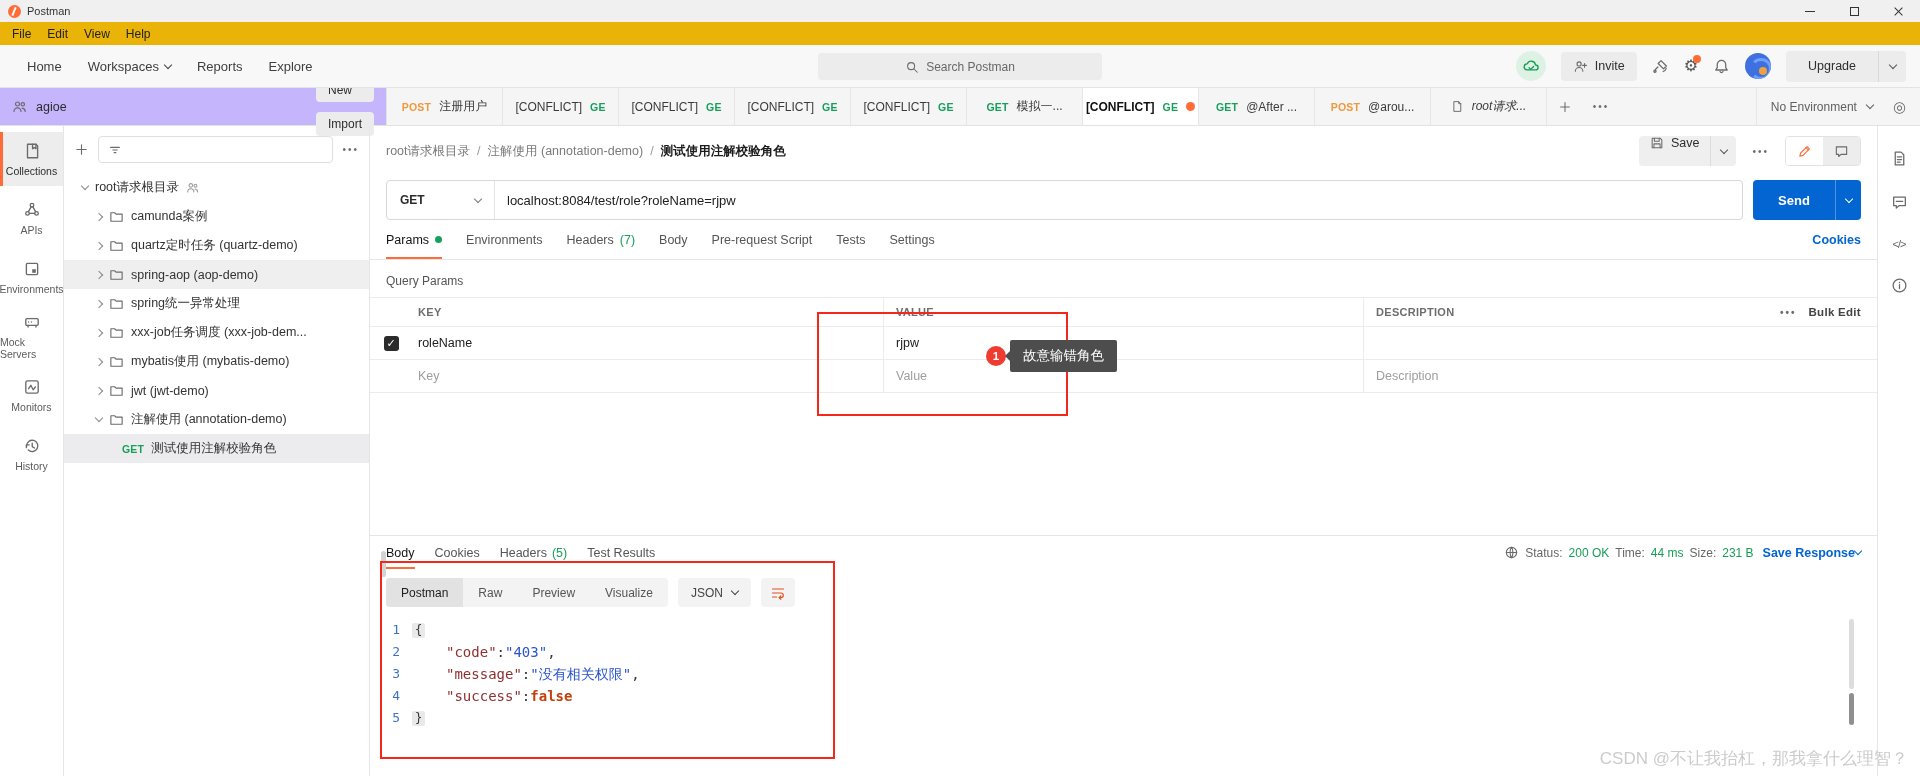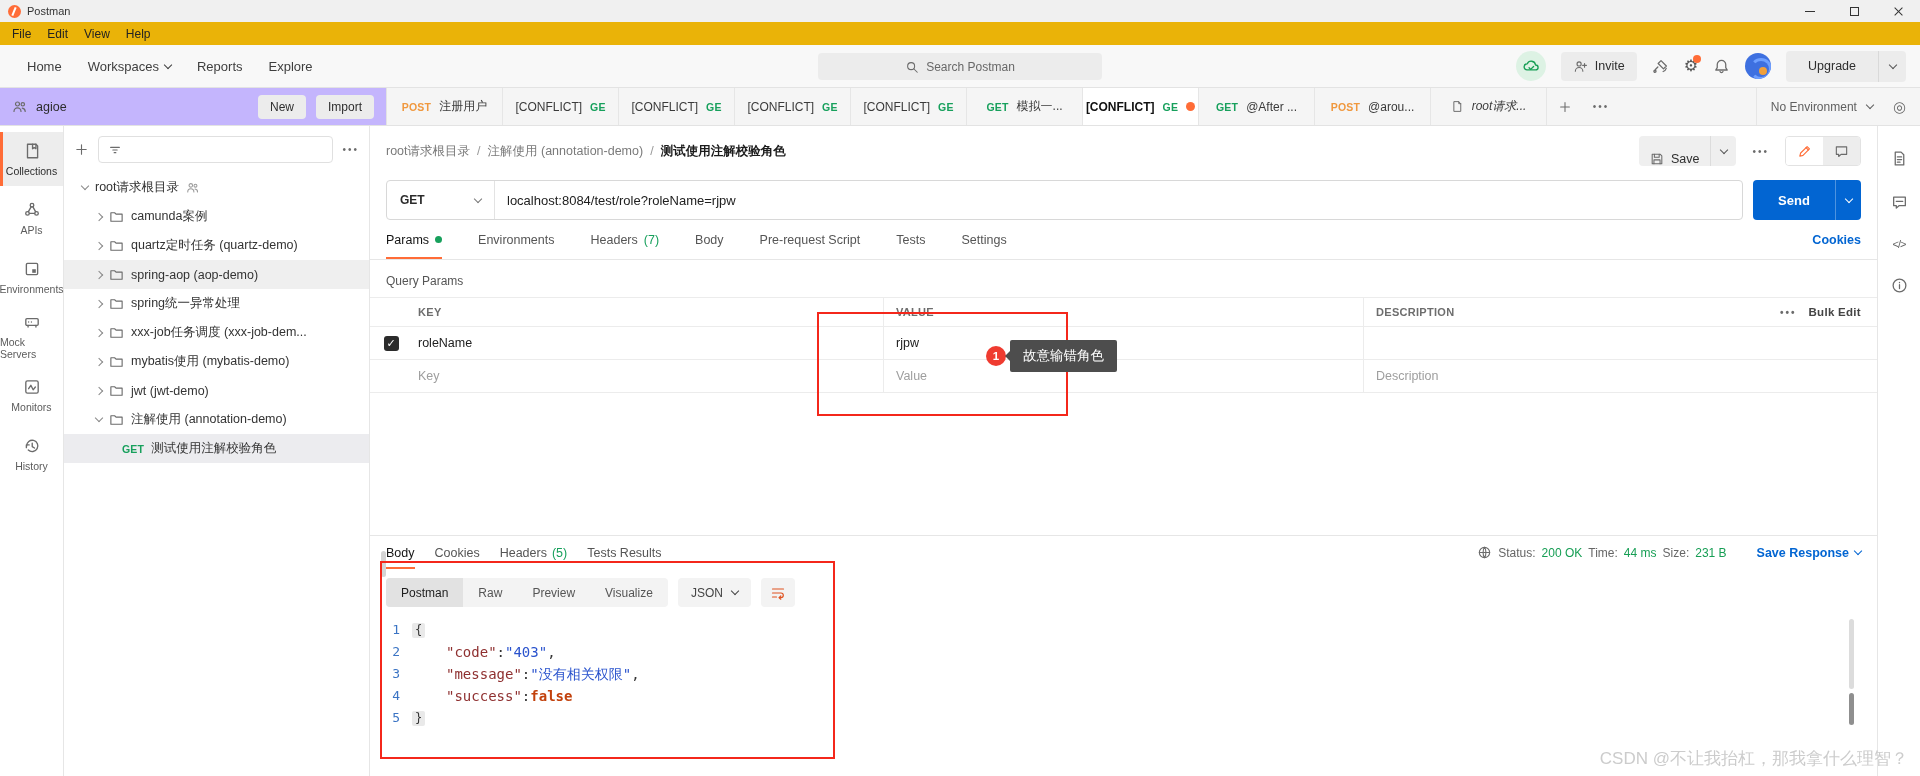--- a/index.html
+++ b/index.html
@@ -40,21 +40,21 @@
   .avatar::before { content:""; position:absolute; left:5px; top:5px; width:16px; height:16px; border-radius:50%; border:3px solid #6fa0ff; border-left-color:transparent; }
   .avatar::after { content:""; position:absolute; right:4px; bottom:4px; width:8px; height:8px; border-radius:50%; background:#f0a03c; }
   .upgrade-btn { background:#ececec; border-radius:4px; height:31px; display:flex; align-items:center; }
   .upgrade-main { padding:0 22px; font-size:12.5px; color:#2e2e2e; }
   .upgrade-chev { width:28px; height:100%; border-left:1px solid #d9d9d9; display:flex; align-items:center; justify-content:center; color:#555; }
 
   
   .ws-tab-row { height:38px; display:flex; border-bottom:1px solid #e3e3e3; background:#c4b5fd; }
   .ws-left { width:387px; flex:none; display:flex; align-items:center; gap:8px; padding:0 12px; border-right:1px solid #e3e3e3; }
   .ws-name { font-size:12.5px; color:#2c2c2c; }
-  .ws-buttons { margin-left:auto; display:flex; gap:10px; }
+  .ws-buttons { margin-left:auto; display:flex; gap:10px;flex-direction:column; }
   .mini-btn { background:#ececec; border-radius:4px; padding:5px 12px; font-size:12px; color:#2e2e2e; }
   .tabstrip { flex:1; display:flex; background:#f5f5f5; align-items:stretch; min-width:0; }
   .tab { width:116px; flex:none; display:flex; align-items:center; justify-content:center; gap:8px; border-right:1px solid #e6e6e6; font-size:12px; color:#3a3a3a; white-space:nowrap; overflow:hidden; }
   .tab.active { background:#fff; font-weight:700; color:#111; }
   .m-mini { font-size:10.5px; font-weight:700; letter-spacing:.2px; }
   .m-get { color:#17a05c; } .m-post { color:#f0983e; }
   .unsaved-dot { width:9px; height:9px; border-radius:50%; background:#ff6c37; flex:none; }
   .tab-icon-btn { width:36px; display:flex; align-items:center; justify-content:center; color:#666; }
   .env-area { margin-left:auto; display:flex; align-items:center; gap:10px; padding:0 14px; border-left:1px solid #e6e6e6; color:#5f5f5f; font-size:12px; }
   .env-eye { font-size:15px; color:#666; margin-left:10px; }
@@ -75,37 +75,37 @@
   .tree-row.hovered { background:#efefef; }
   .tree-row.selected { background:#ececef; padding-left:58px; }
 
   
   .main { flex:1; position:relative; border-right:1px solid #e6e6e6; min-width:0; }
   .breadcrumb-row { height:50px; display:flex; align-items:center; padding:0 16px; gap:7px; }
   .crumb { font-size:12.5px; color:#7a7a7a; }
   .crumb-sep { color:#9a9a9a; }
   .crumb.current { color:#1c1c1c; font-weight:700; }
   .bc-actions { margin-left:auto; display:flex; align-items:center; gap:16px; }
-  .save-btn { display:flex; align-items:flex-end; background:#efefef; border-radius:4px; height:30px; }
+  .save-btn { display:flex; align-items:flex-start; background:#efefef; border-radius:4px; height:30px; }
   .save-main { display:flex; align-items:center; gap:7px; padding:0 11px; font-size:12.5px; color:#2e2e2e; }
   .save-chev { width:26px; height:100%; border-left:1px solid #dcdcdc; display:flex; align-items:center; justify-content:center; color:#555; }
   .edit-seg { display:flex; border:1px solid #e2e2e2; border-radius:4px; overflow:hidden; height:30px; }
   .seg-item { width:37px; display:flex; align-items:center; justify-content:center; background:#ededed; }
   .seg-item.active { background:#fff; }
 
   .url-row { height:40px; margin:4px 16px 0; display:flex; gap:10px; }
   .url-box { flex:1; display:flex; border:1px solid #d8d8d8; border-radius:4px; align-items:center; background:#fff; min-width:0; }
   .method-select { width:108px; flex:none; height:100%; display:flex; align-items:center; justify-content:space-between; padding:0 13px; border-right:1px solid #e3e3e3; font-weight:700; font-size:12px; color:#2b2b2b; }
   .method-select .chev { color:#777; }
   .url-input { flex:1; border:none; outline:none; font-size:13px; padding:0 12px; color:#212121; background:transparent; font-family:inherit; min-width:0; }
   .send-btn { width:108px; flex:none; background:#0265d2; color:#fff; border-radius:4px; display:flex; align-items:stretch; font-weight:700; font-size:13px; }
   .send-main { flex:1; display:flex; align-items:center; justify-content:center; }
   .send-chev { width:26px; border-left:1px solid rgba(255,255,255,.3); display:flex; align-items:center; justify-content:center; }
 
-  .req-tabs { height:40px; display:flex; align-items:stretch; padding:0 16px; gap:36px; border-bottom:1px solid #e6e6e6; font-size:12.5px; color:#555; }
+  .req-tabs { height:40px; display:flex; align-items:stretch; padding:0 16px; gap:24px; border-bottom:1px solid #e6e6e6; font-size:12.5px; color:#555; }
   .req-tab { display:flex; align-items:center; gap:6px; position:relative; }
   .req-tab.active { color:#141414; }
   .req-tab.active::after { content:""; position:absolute; bottom:0; left:0; right:0; height:2px; background:#ff6c37; }
   .green-dot { width:7px; height:7px; border-radius:50%; background:#17a05c; }
   .count-green { color:#17a05c; }
   .cookies-link { margin-left:auto; display:flex; align-items:center; color:#0265d2; font-weight:700; }
 
   .qp-label { padding:14px 16px 9px; color:#555; font-size:12px; }
   .pt-row { display:flex; align-items:center; border-bottom:1px solid #ececec; font-size:12.5px; height:33px; }
   .pt-row.head { height:30px; border-top:1px solid #ececec; color:#6d6d6d; font-size:11px; font-weight:600; letter-spacing:.3px; }
@@ -118,21 +118,21 @@
   .ph { color:#9e9e9e; }
 
   
   .response { position:absolute; left:0; right:0; top:409px; bottom:0; border-top:1px solid #e6e6e6; }
   .resp-header { height:33px; display:flex; align-items:stretch; padding:0 16px; gap:20px; font-size:12.5px; color:#555; }
   .resp-tab { display:flex; align-items:center; gap:5px; position:relative; }
   .resp-tab.active { color:#141414; }
   .resp-tab.active::after { content:""; position:absolute; bottom:0; left:0; right:0; height:2px; background:#ff6c37; }
   .resp-meta { margin-left:auto; display:flex; align-items:center; gap:6px; font-size:12px; color:#666; }
   .meta-green { color:#169e54; }
-  .save-resp { color:#0265d2; font-weight:700; font-size:12.5px; display:flex; align-items:center; gap:6px; margin-left:24px; }
+  .save-resp { color:#0265d2; font-weight:700; font-size:12.5px; display:flex; align-items:center; margin-left:3px; }
   .resp-toolbar { display:flex; align-items:center; gap:10px; padding:9px 16px 8px; }
   .seg { display:flex; background:#f3f3f3; border-radius:4px; overflow:hidden; height:29px; }
   .seg-btn { padding:0 15px; display:flex; align-items:center; font-size:12px; color:#555; }
   .seg-btn.active { background:#e2e2e2; color:#1d1d1d; }
   .json-dd { height:29px; background:#f3f3f3; border-radius:4px; display:flex; align-items:center; gap:9px; padding:0 13px; font-size:12px; color:#444; }
   .wrap-btn { width:34px; height:29px; background:#f3f3f3; border-radius:4px; display:flex; align-items:center; justify-content:center; }
 
   .code { position:relative; padding-top:4px; font-family:"DejaVu Sans Mono","Liberation Mono",monospace; font-size:14px; line-height:22px; }
   .code-line { display:flex; align-items:center; height:22px; }
   .ln { width:42px; flex:none; text-align:right; color:#3b74c4; padding-right:12px; font-size:13px; }
@@ -560,21 +560,21 @@
       </div>
 
       <div class="response">
         <div class="resp-header">
           <span class="resp-tab active">Body</span>
           <span class="resp-tab">Cookies</span>
           <span class="resp-tab">
             <span>Headers</span>
             <span class="count-green">(5)</span>
           </span>
-          <span class="resp-tab">Tests Results</span>
+          <span class="resp-tab">Test Results</span>
           <div class="resp-meta">
             <svg class="ic" width="15" height="15" viewBox="0 0 16 16">
                 <circle cx="8" cy="8" r="5.5"></circle>
                 <path d="M2.5 8h11M8 2.5c2 1.9 2 9.1 0 11M8 2.5c-2 1.9-2 9.1 0 11"></path>
               </svg>
             <span>Status:</span>
             <span class="meta-green">200 OK</span>
             <span>Time:</span>
             <span class="meta-green">44 ms</span>
             <span>Size:</span>

